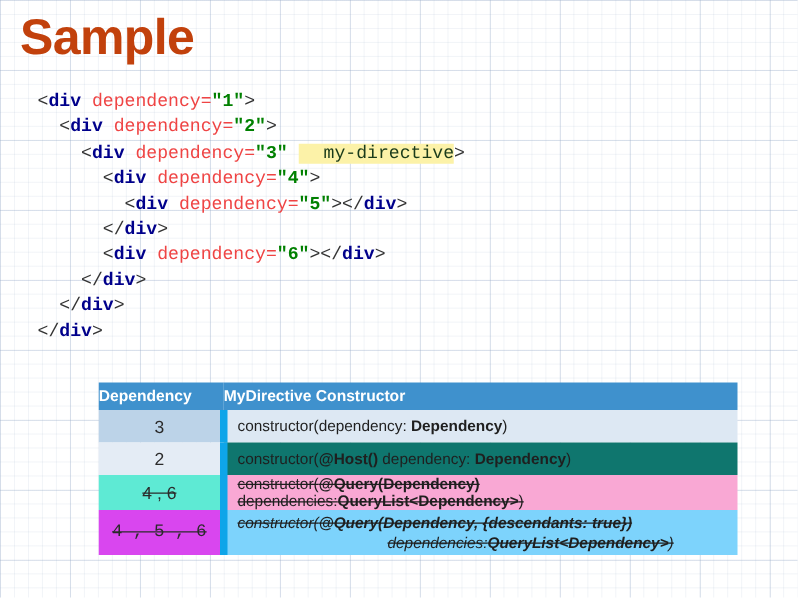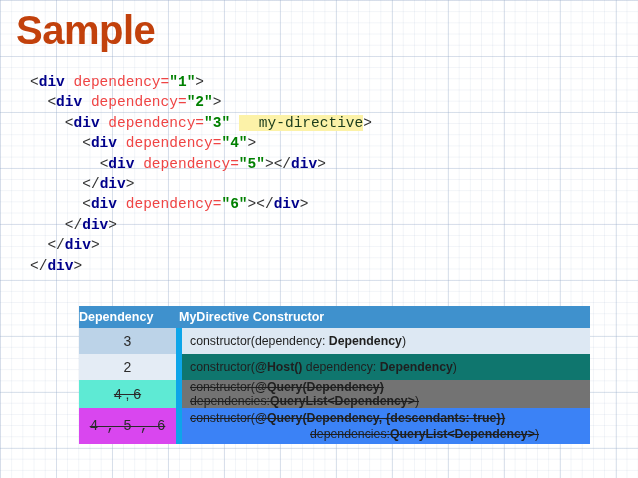--- a/index.html
+++ b/index.html
@@ -63,23 +63,23 @@
   .tbl td.c-ctor{
     padding-left:8px;
     font-size:12.3px;color:#1f1f1f;
     border-left:6px solid #0ea5e9;
   }
   tr.r1 td.c-dep{background:#bcd3e8;}
   tr.r1 td.c-ctor{background:#dde8f3;}
   tr.r2 td.c-dep{background:#e4ecf5;}
   tr.r2 td.c-ctor{background:#0f766e;}
   tr.r3 td.c-dep{background:#5eead4;}
-  tr.r3 td.c-ctor{background:#737373;}
+  tr.r3 td.c-ctor{background:#f9a8d4;}
   tr.r4 td.c-dep{background:#d946ef;font-family:Liberation Mono, monospace;}
-  tr.r4 td.c-ctor{background:#3b82f6;}
+  tr.r4 td.c-ctor{background:#7dd3fc;font-style:italic;}
 
   tr.h30 td{height:26px;}
   tr.h44 td{height:36px;}
 
   .strike{text-decoration:line-through;text-decoration-thickness:1px;}
   .b{font-weight:bold;}
   .ctor-l2{display:block;padding-left:120px;margin-top:2px;}
 
   .logo{
     position:absolute;left:545px;top:478px;

